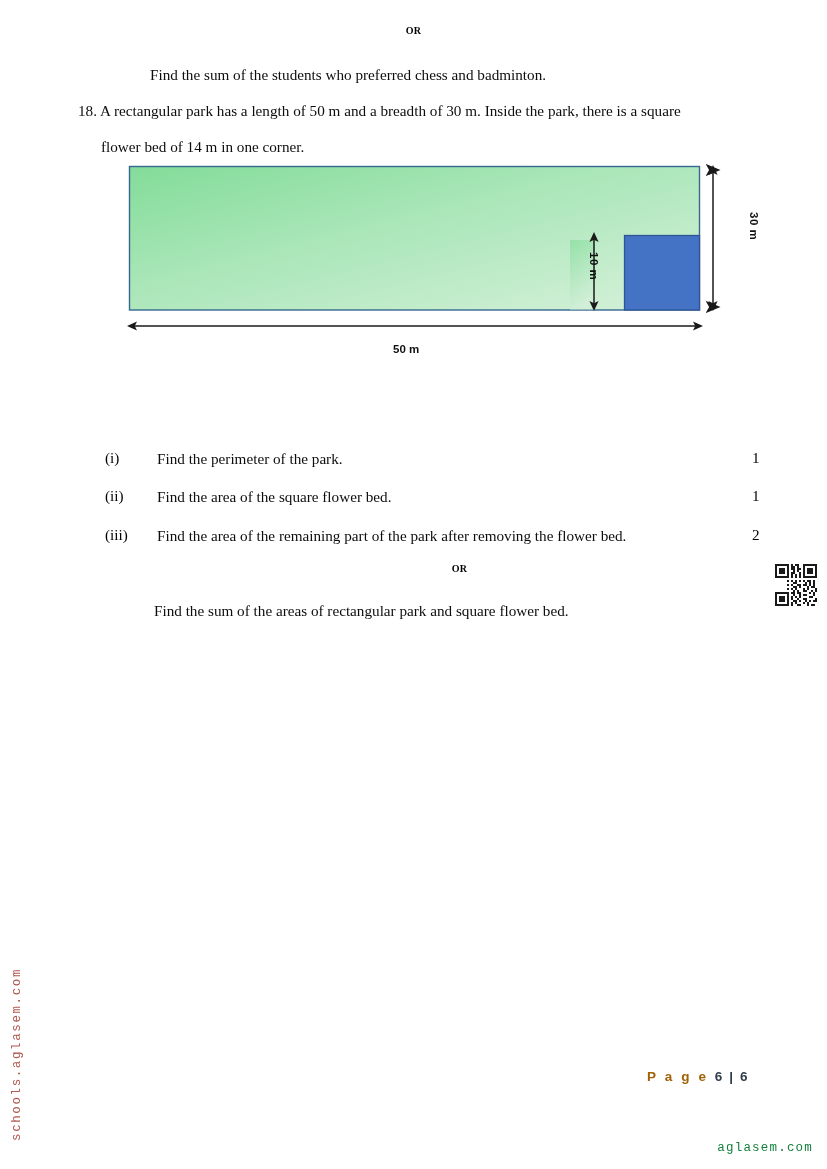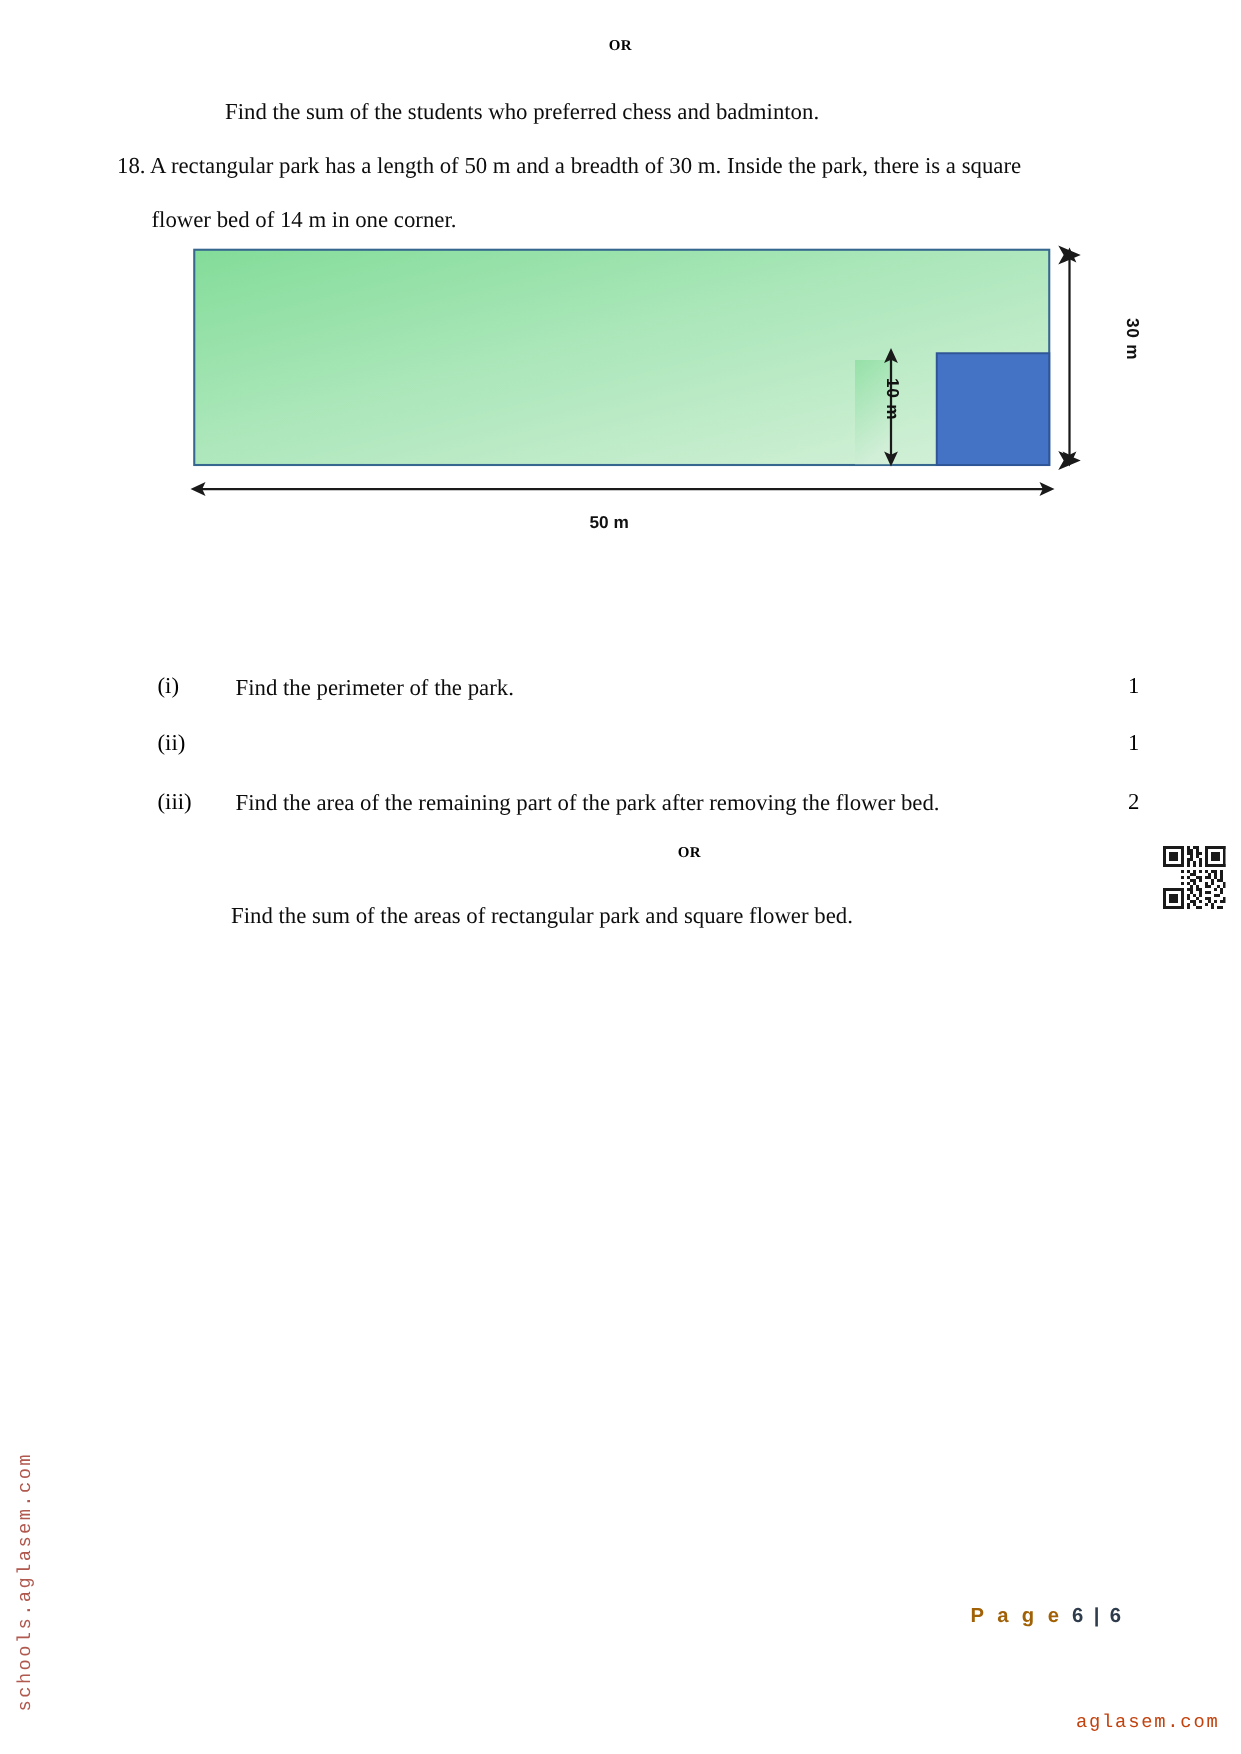--- a/index.html
+++ b/index.html
@@ -113,21 +113,21 @@
   }
   #page-number .pg-word { font-weight: bold; color: #a16207; letter-spacing: 2.6px; }
   #page-number .pg-nums { color: #2f3c4c; letter-spacing: 1.6px; margin-top: 24px; }
 
   #site-footer {
     position: absolute;
     right: 14px;
     top: 1141px;
     font-family: "Liberation Mono", "DejaVu Sans Mono", monospace;
     font-size: 12.5px;
-    color: #c2410c;
+    color: #15803d;
     letter-spacing: 1.2px;
   }
 
   #side-watermark {
     position: absolute;
     left: 10px;
     top: 968px;
     font-family: "Liberation Mono", "DejaVu Sans Mono", monospace;
     font-size: 12.5px;
     color: #b0594f;
@@ -216,20 +216,21 @@
 
 
   <div class="qrow" style="top:449px;">
     <span class="qnum roman">(i)</span>
     <span class="body-text qtext">Find the perimeter of the park.</span>
     <span class="mark qmark">1</span>
   </div>
 
   <div class="qrow" style="top:487px;">
     <span class="qnum roman">(ii)</span>
+    <span class="body-text qtext">Find the area of the square flower bed.</span>
     <span class="mark qmark">1</span>
   </div>
 
   <div class="qrow" style="top:526px;">
     <span class="qnum roman">(iii)</span>
     <span class="body-text qtext">Find the area of the remaining part of the park after removing the flower bed.</span>
     <span class="mark qmark">2</span>
   </div>
 
   <div class="abs or-heading" style="left:0; top:563px; width:919px; text-align:center;">OR</div>

